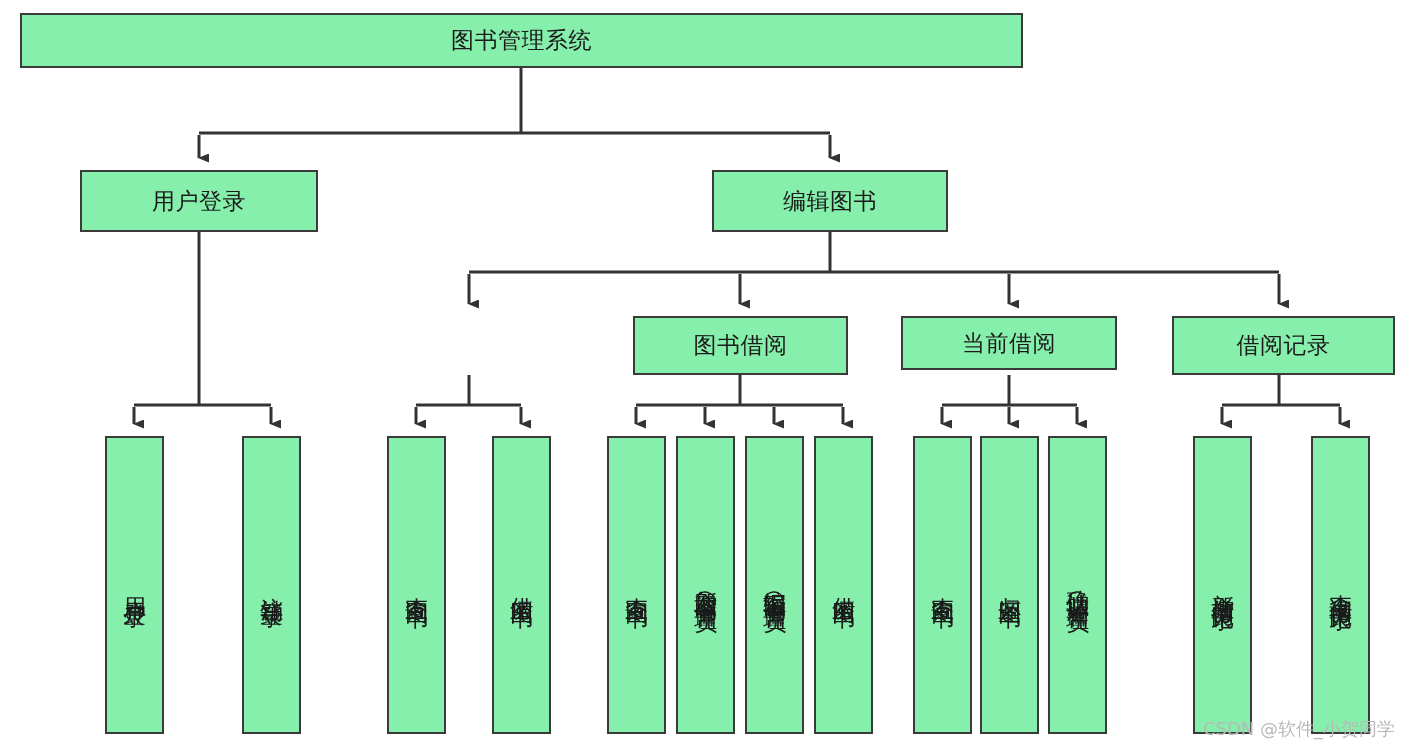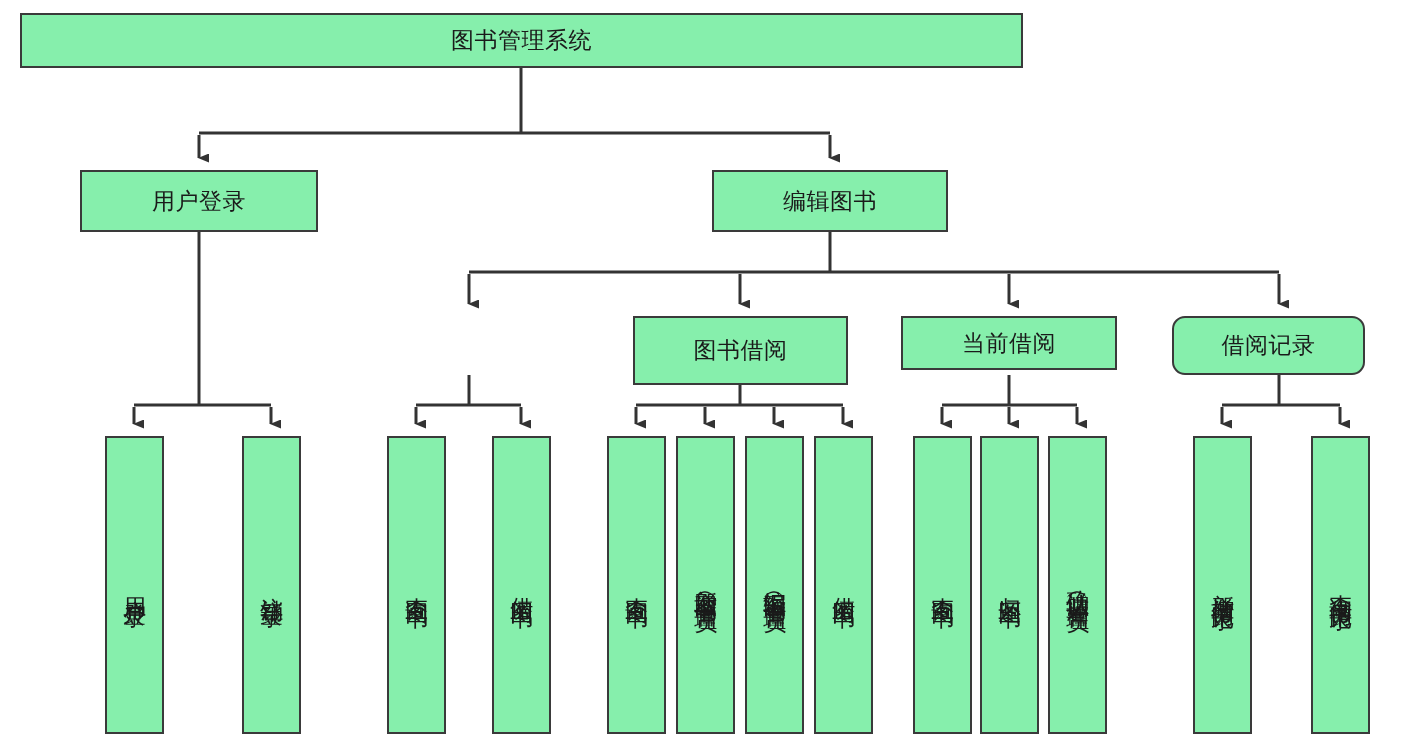--- a/index.html
+++ b/index.html
@@ -117,27 +117,27 @@
     <span>图书管理系统</span>
   </div>
 
   <div class="node node-h" style="left:80px; top:170px; width:238px; height:62px;">
     <span>用户登录</span>
   </div>
   <div class="node node-h" style="left:712px; top:170px; width:236px; height:62px;">
     <span>编辑图书</span>
   </div>
 
-  <div class="node node-h" style="left:633px; top:316px; width:215px; height:69px;">
+  <div class="node node-h" style="left:633px; top:316px; width:215px; height:59px;">
     <span>图书借阅</span>
   </div>
   <div class="node node-h" style="left:901px; top:316px; width:216px; height:54px;">
     <span>当前借阅</span>
   </div>
-  <div class="node node-h" style="left:1172px; top:316px; width:193px; height:59px;border-radius:13px;">
+  <div class="node node-h" style="left:1172px; top:316px; width:223px; height:59px;">
     <span>借阅记录</span>
   </div>
 
   <div class="node" style="left:105px; top:436px; width:59px; height:298px;">
     <span class="leaf-inner">用户登录</span>
   </div>
   <div class="node" style="left:242px; top:436px; width:59px; height:298px;">
     <span class="leaf-inner">注销登录</span>
   </div>
 
@@ -171,14 +171,15 @@
     <span class="leaf-inner">确认归还（管理员）</span>
   </div>
 
   <div class="node" style="left:1193px; top:436px; width:59px; height:298px;">
     <span class="leaf-inner">新增借阅记录</span>
   </div>
   <div class="node" style="left:1311px; top:436px; width:59px; height:298px;">
     <span class="leaf-inner">查询借阅记录</span>
   </div>
 
+  <div class="watermark">CSDN @软件_小贺同学</div>
 
 </div>
 
 </body></html>

